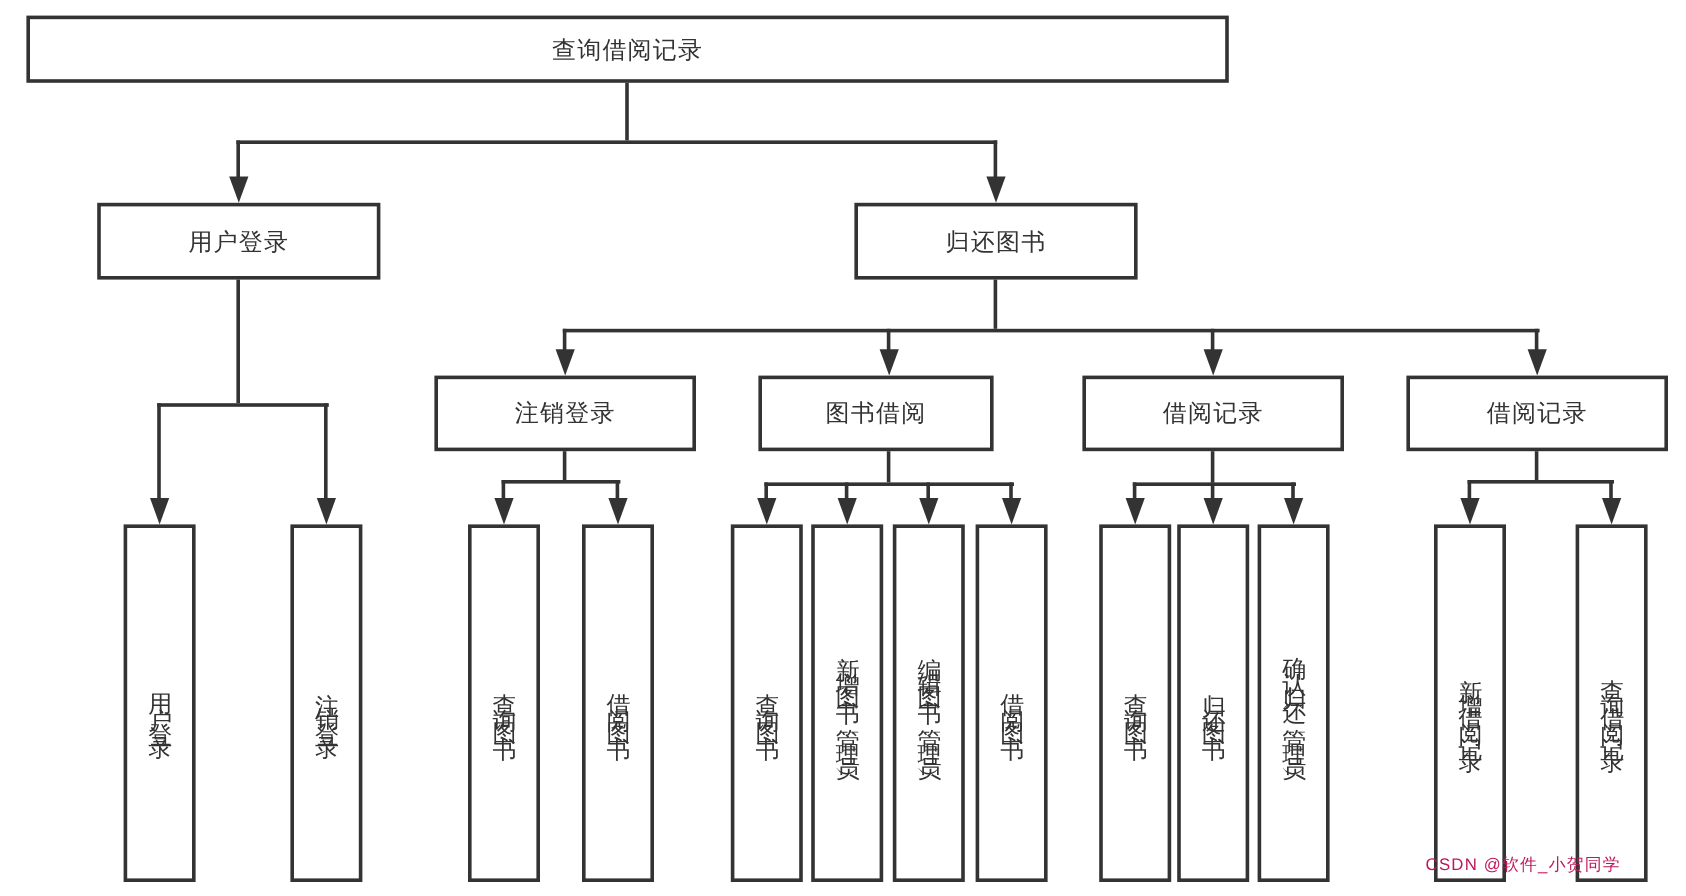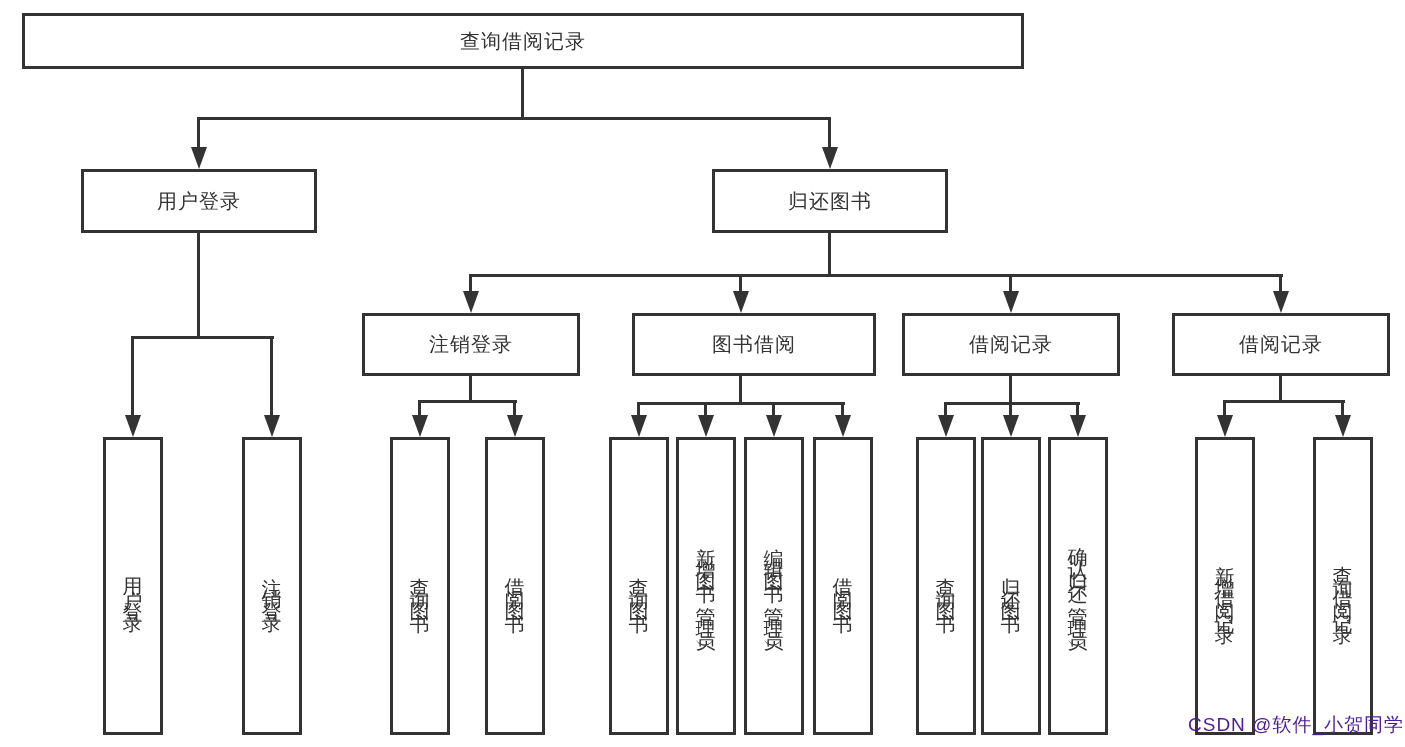--- a/index.html
+++ b/index.html
@@ -24,22 +24,22 @@
   }
   .hline,.vline{position:absolute;background:#333;}
   .hline{height:3px;}
   .vline{width:3px;}
   .arrow{
     position:absolute;width:0;height:0;
     border-left:8px solid transparent;border-right:8px solid transparent;
     border-top:22px solid #333;
   }
   .watermark{
-    position:absolute;left:1188px;top:712px;font-size:19px;
-    color:#4c1d95;letter-spacing:1px;z-index:5;white-space:nowrap;
+    position:absolute;left:1188px;top:712px;font-size:14px;
+    color:#be185d;letter-spacing:1px;z-index:5;white-space:nowrap;
   }
 </style>
 </head>
 <body>
 
 <div class="stage">
 
   <div class="hbox" style="left:22px;top:13px;width:1002px;height:56px">
     <span>查询借阅记录</span>
   </div>
@@ -47,21 +47,21 @@
   <div class="hbox" style="left:81px;top:169px;width:236px;height:64px">
     <span>用户登录</span>
   </div>
   <div class="hbox" style="left:712px;top:169px;width:236px;height:64px">
     <span>归还图书</span>
   </div>
 
   <div class="hbox" style="left:362px;top:313px;width:218px;height:63px">
     <span>注销登录</span>
   </div>
-  <div class="hbox" style="left:632px;top:313px;width:244px;height:63px">
+  <div class="hbox" style="left:632px;top:313px;width:196px;height:63px">
     <span>图书借阅</span>
   </div>
   <div class="hbox" style="left:902px;top:313px;width:218px;height:63px">
     <span>借阅记录</span>
   </div>
   <div class="hbox" style="left:1172px;top:313px;width:218px;height:63px">
     <span>借阅记录</span>
   </div>
 
   <div class="leafbox" style="left:103px">

